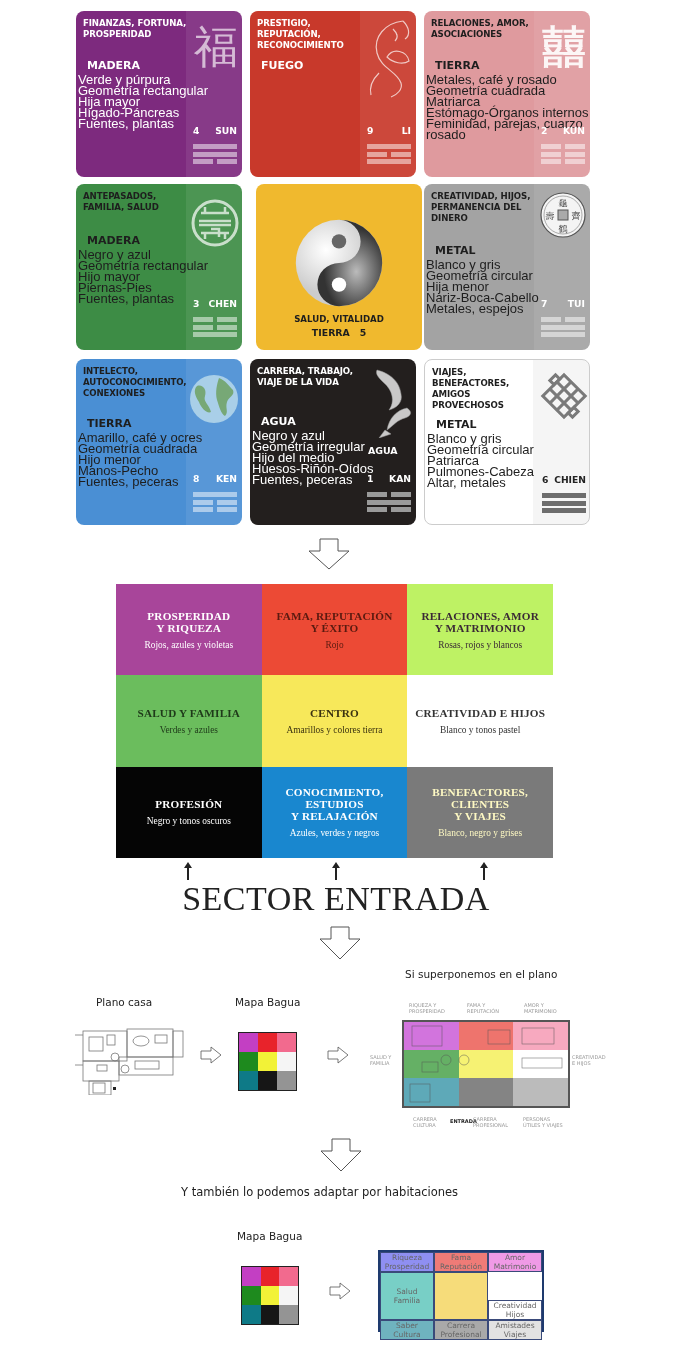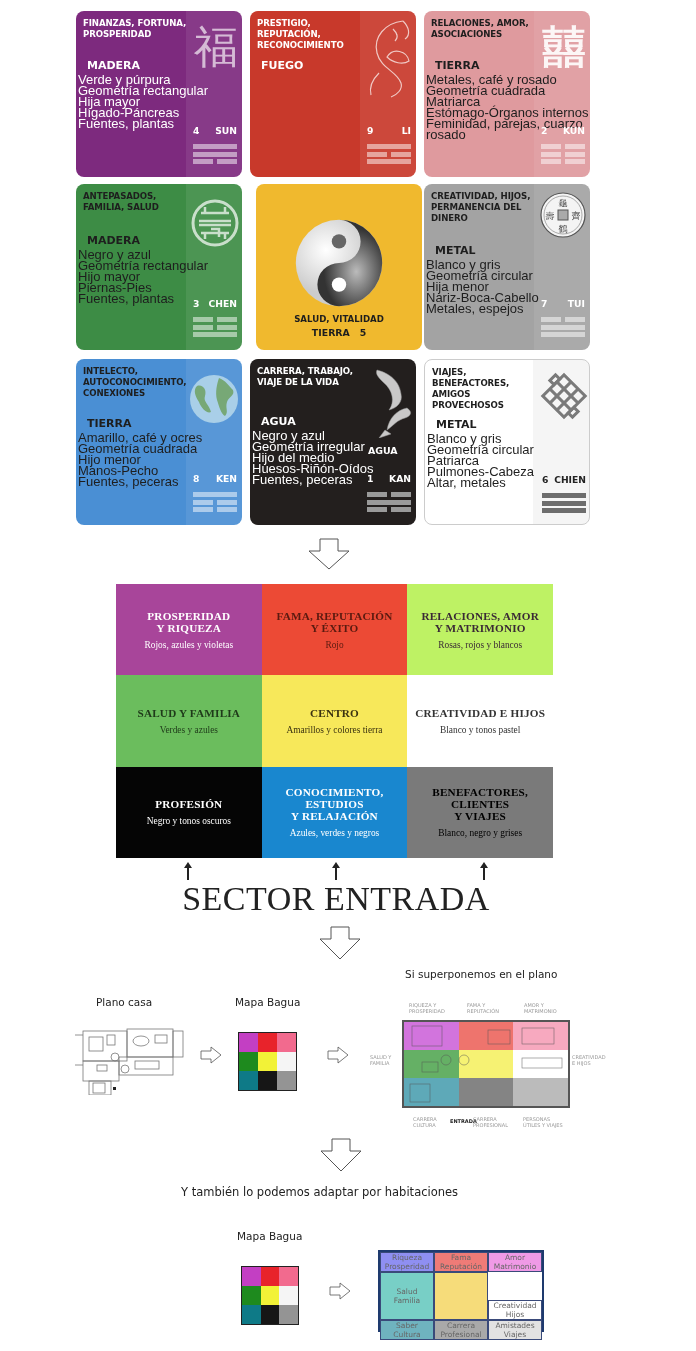--- a/index.html
+++ b/index.html
@@ -393,21 +393,21 @@
     <div class="bcell" style="background: rgb(5, 5, 5); color: rgb(255, 255, 255);">
       <div class="btitle">PROFESIÓN</div>
                     <div class="bsub">Negro y tonos oscuros</div>
     </div>
     <div class="bcell" style="background: rgb(25, 135, 207); color: rgb(255, 255, 255);">
       <div class="btitle">CONOCIMIENTO,
 ESTUDIOS
 Y RELAJACIÓN</div>
                     <div class="bsub">Azules, verdes y negros</div>
     </div>
-    <div class="bcell" style="background: rgb(122, 122, 122); color: #000000;">
+    <div class="bcell" style="background: rgb(122, 122, 122); color: #fef9c3;">
       <div class="btitle">BENEFACTORES,
 CLIENTES
 Y VIAJES</div>
                     <div class="bsub">Blanco, negro y grises</div>
     </div>
   </div>
 
 <div class="up-arrow" style="left:187px; top:866px; height:14px;"></div>
 <div class="up-arrow" style="left:335px; top:866px; height:14px;"></div>
 <div class="up-arrow" style="left:483px; top:866px; height:14px;"></div>

